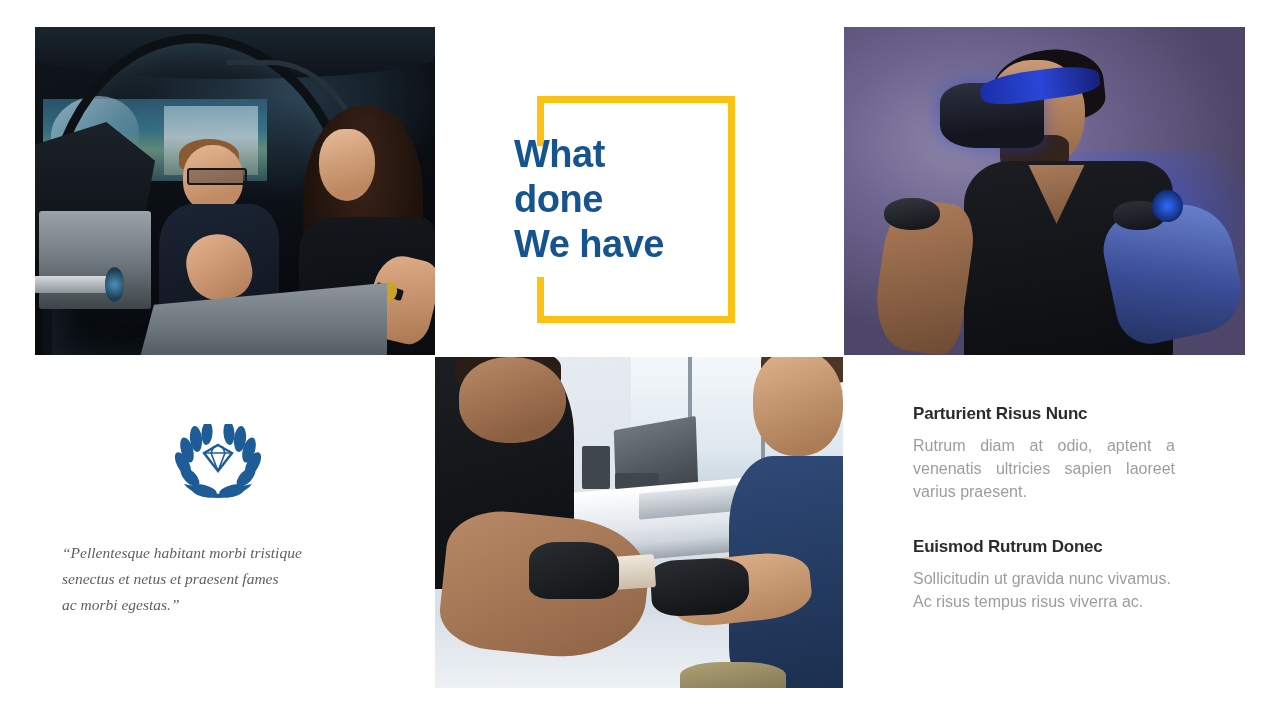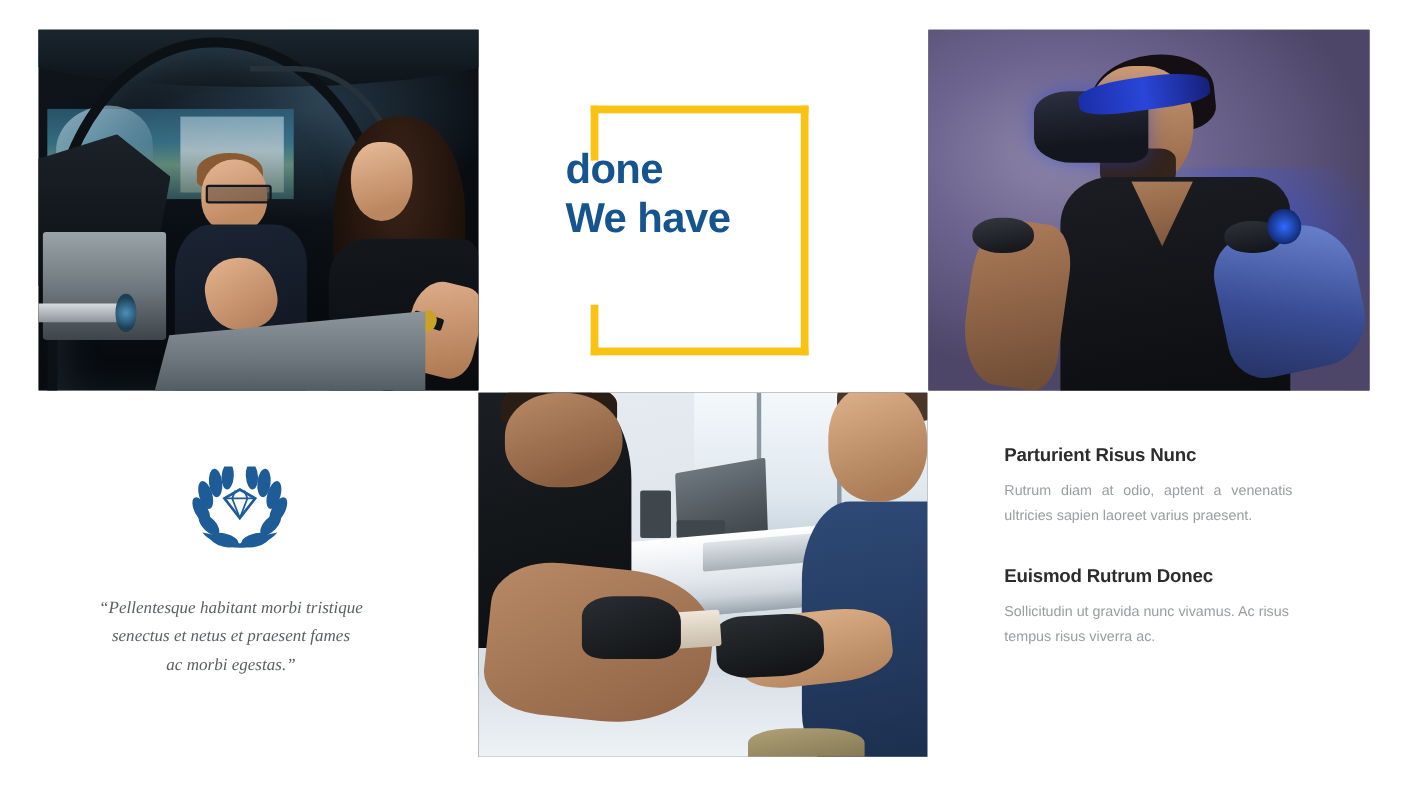--- a/index.html
+++ b/index.html
@@ -357,39 +357,38 @@
     font-size: 38px;
     line-height: 45px;
     letter-spacing: -0.5px;
   }
 
   
   #emblem { position: absolute; left: 170px; top: 424px; width: 96px; height: 80px; }
   #quote {
     position: absolute;
     left: 62px; top: 540px; width: 296px;
-    text-align: center;
     font-family: "Liberation Serif", serif;
     font-style: italic;
     font-size: 15.5px;
     line-height: 26px;
     color: #5b5f63;
   }
 
   
   #text-column { position: absolute; left: 913px; top: 404px; width: 262px; }
   .block-heading {
     font-size: 17px;
     font-weight: bold;
     color: #2c2c2c;
     letter-spacing: -0.2px;
     margin: 0 0 10px 0;
   }
   .block-body {
-    font-size: 13px;
+    font-size: 16px;
     line-height: 23px;
     color: #9a9da1;
     text-align: justify;
     margin: 0;
   }
   .block-body.loose { text-align: left; }
   .block-spacer { height: 34px; }
 </style>
 </head>
 <body>
@@ -470,20 +469,21 @@
   </div>
 
   <div id="title-block">
     <div class="frame-top" style="background:#fac213"></div>
     <div class="frame-right" style="background:#fac213"></div>
     <div class="frame-bottom" style="background:#fac213"></div>
     <div class="frame-left-top" style="background:#fac213"></div>
     <div class="frame-left-bottom" style="background:#fac213"></div>
 
     <div id="title-text" style="color:#15548f">
+      <div>What</div>
       <div>done</div>
       <div>We have</div>
     </div>
   </div>
 
   <div id="emblem">
     <svg viewBox="0 0 96 80" width="96" height="80" aria-hidden="true">
       <g fill="#1d5c96">
 
         <ellipse cx="13" cy="40" rx="6" ry="13" transform="rotate(-28 13 40)"></ellipse>

